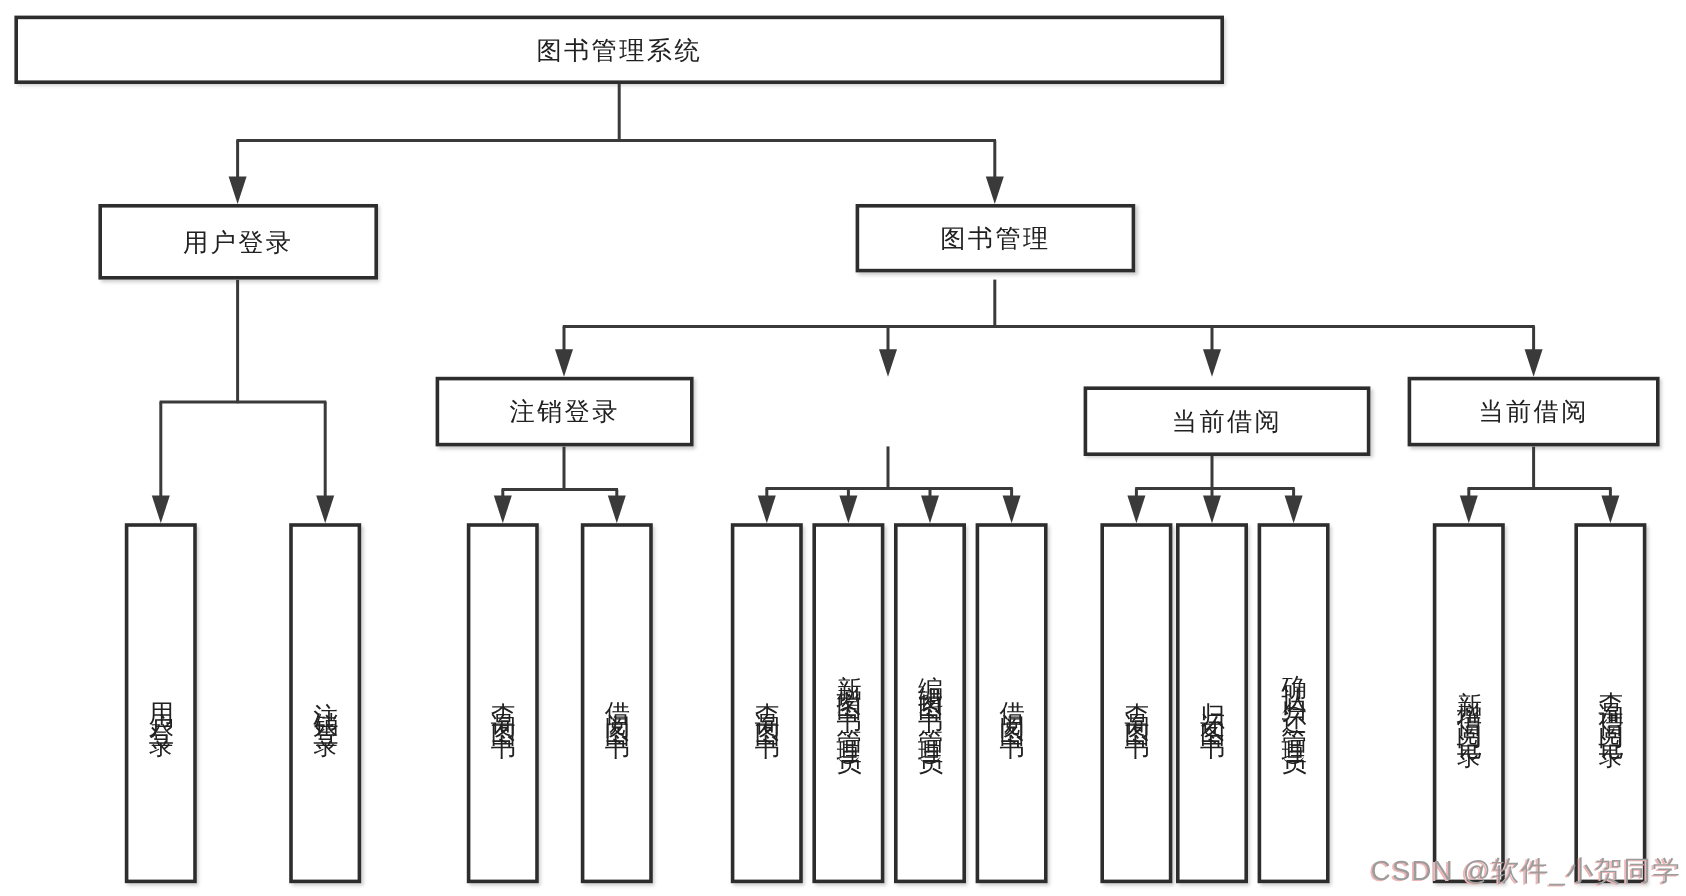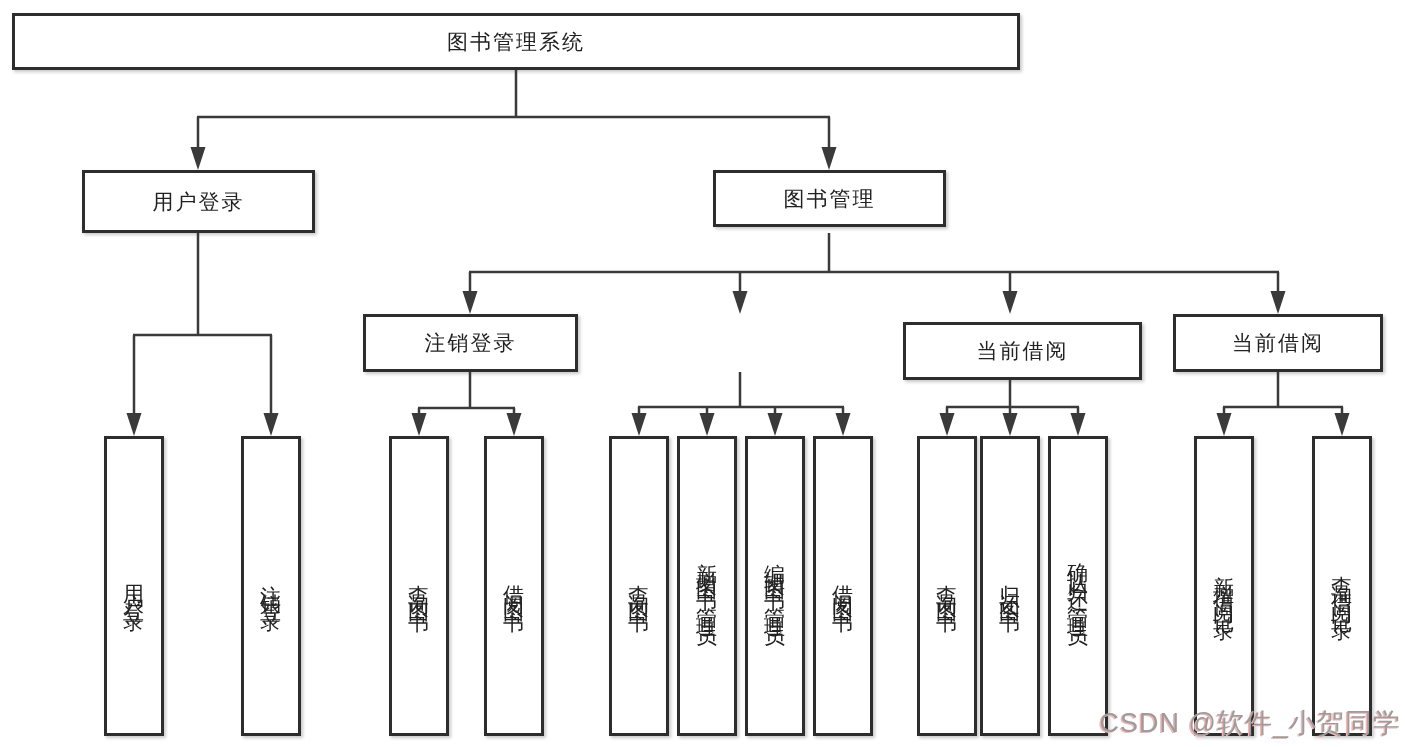--- a/index.html
+++ b/index.html
@@ -39,21 +39,21 @@
     writing-mode: vertical-rl;
     text-orientation: mixed;
     letter-spacing: 9px;
     line-height: 1;
     white-space: normal;
   }
   .watermark {
     position: absolute;
     right: 4px;
     bottom: 6px;
-    font-size: 27px;
+    font-size: 23px;
     color: #9c9c9c;
     letter-spacing: 1px;
     text-shadow: -1.5px 1px 0 #f0b6b6;
     white-space: nowrap;
     z-index: 5;
   }
 </style>
 </head>
 <body>
 

